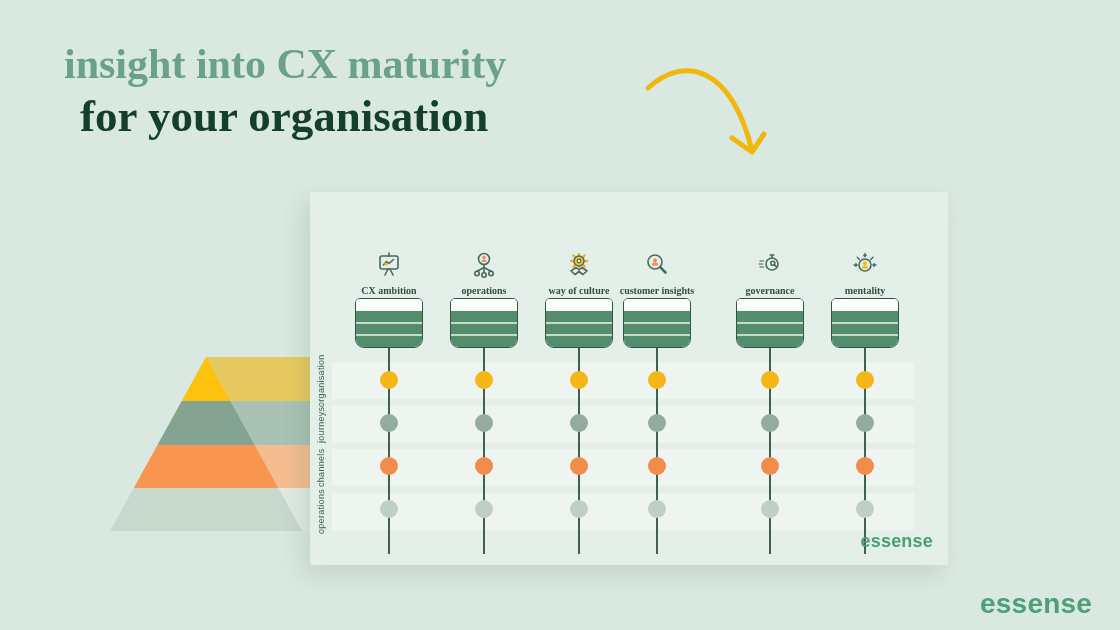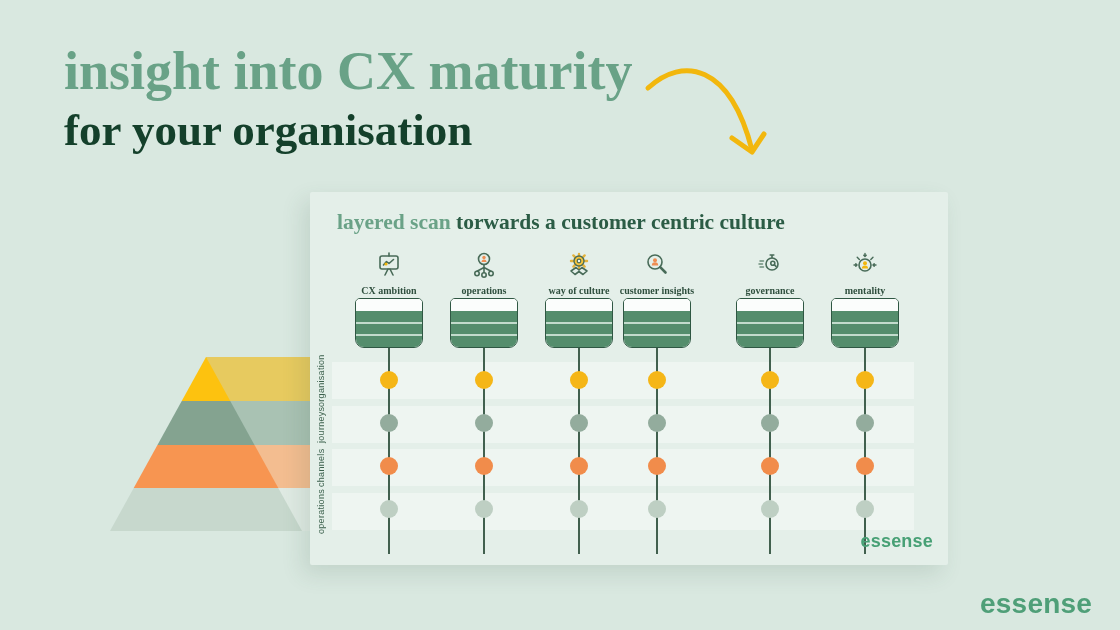--- a/index.html
+++ b/index.html
@@ -1,22 +1,22 @@
 <!DOCTYPE html>
 <html><head>
 <meta charset="utf-8">
 <style>
   html,body{margin:0;padding:0;}
   body{width:1120px;height:630px;overflow:hidden;font-family:"Liberation Serif",serif;}
   .slide{position:relative;width:1120px;height:630px;background:#d9e8e0;}
 
   
   .title{position:absolute;left:64px;top:40px;line-height:1.18;font-weight:600;}
-  .title .l1{font-size:54px;color:#69a287;display:block;}
-  .title .l2{font-size:45px;color:#14402b;display:block;}
+  .title .l1{font-size:42px;color:#69a287;display:block;}
+  .title .l2{font-size:45px;color:#14402b;display:block;margin-left:16px;}
 
   
   .arrow{position:absolute;left:628px;top:50px;}
 
   
   .pyramid{position:absolute;left:100px;top:349px;}
 
   
   .card{position:absolute;left:310px;top:192px;width:638px;height:373px;
         background:#e4efe9;border-radius:2px;
@@ -84,23 +84,20 @@
     <g clip-path="url(#triClip)">
       <rect x="0" y="8" width="214" height="44" style="fill: rgb(253, 194, 15);"></rect>
       <rect x="0" y="52" width="214" height="44" style="fill: rgb(132, 163, 144);"></rect>
       <rect x="0" y="96" width="214" height="43" style="fill: rgb(247, 149, 81);"></rect>
       <rect x="0" y="139" width="214" height="43" style="fill: rgb(199, 216, 205);"></rect>
     </g>
   </svg>
 
   <div class="card">
 
-    <div class="card-heading">
-      <span class="hl">layered scan</span><span class="rest"> torwards a customer centric culture</span>
-    </div>
 
     <div class="band" style="top:170px"></div>
     <div class="band" style="top:213.5px"></div>
     <div class="band" style="top:257px"></div>
     <div class="band" style="top:300.5px"></div>
 
     <div class="rowlab" style="top:170px">organisation</div>
     <div class="rowlab" style="top:213.5px">journeys</div>
     <div class="rowlab" style="top:257px">channels</div>
     <div class="rowlab" style="top:300.5px">operations</div>

